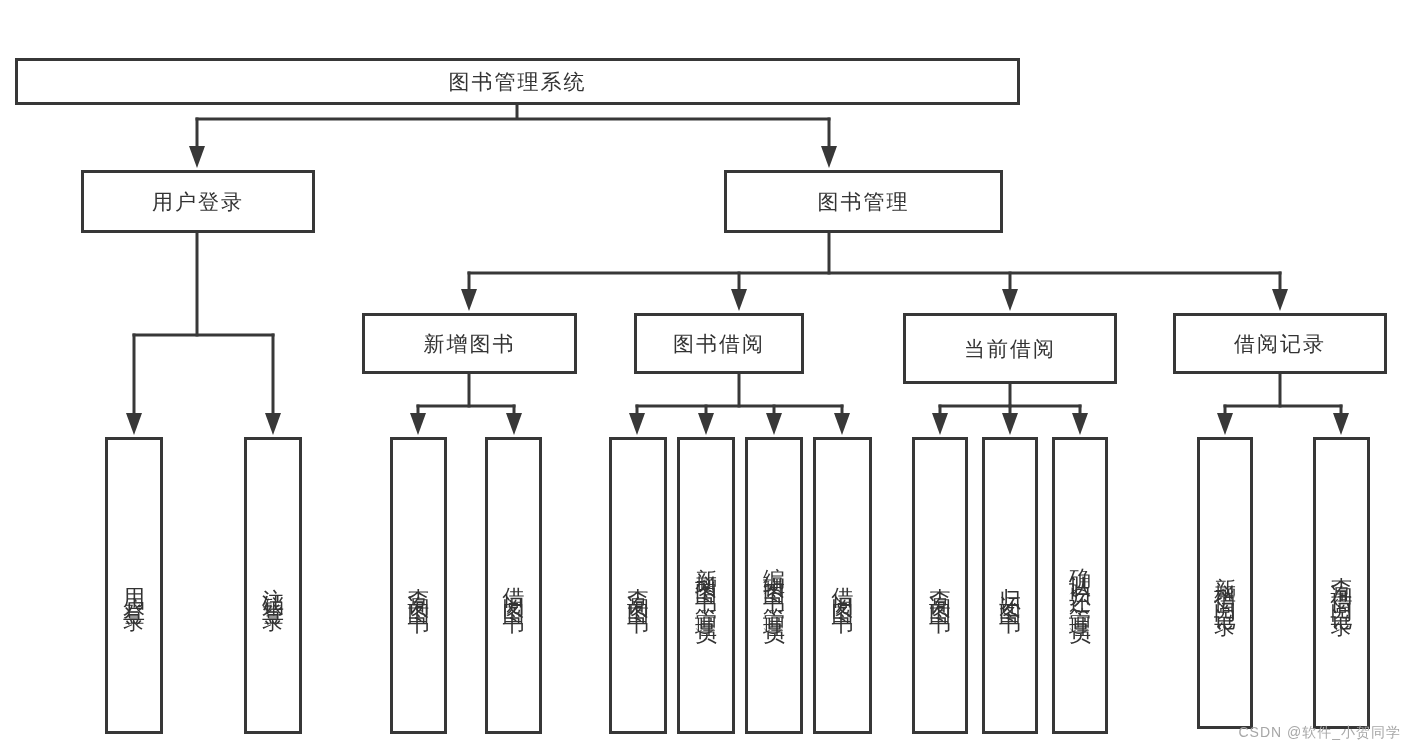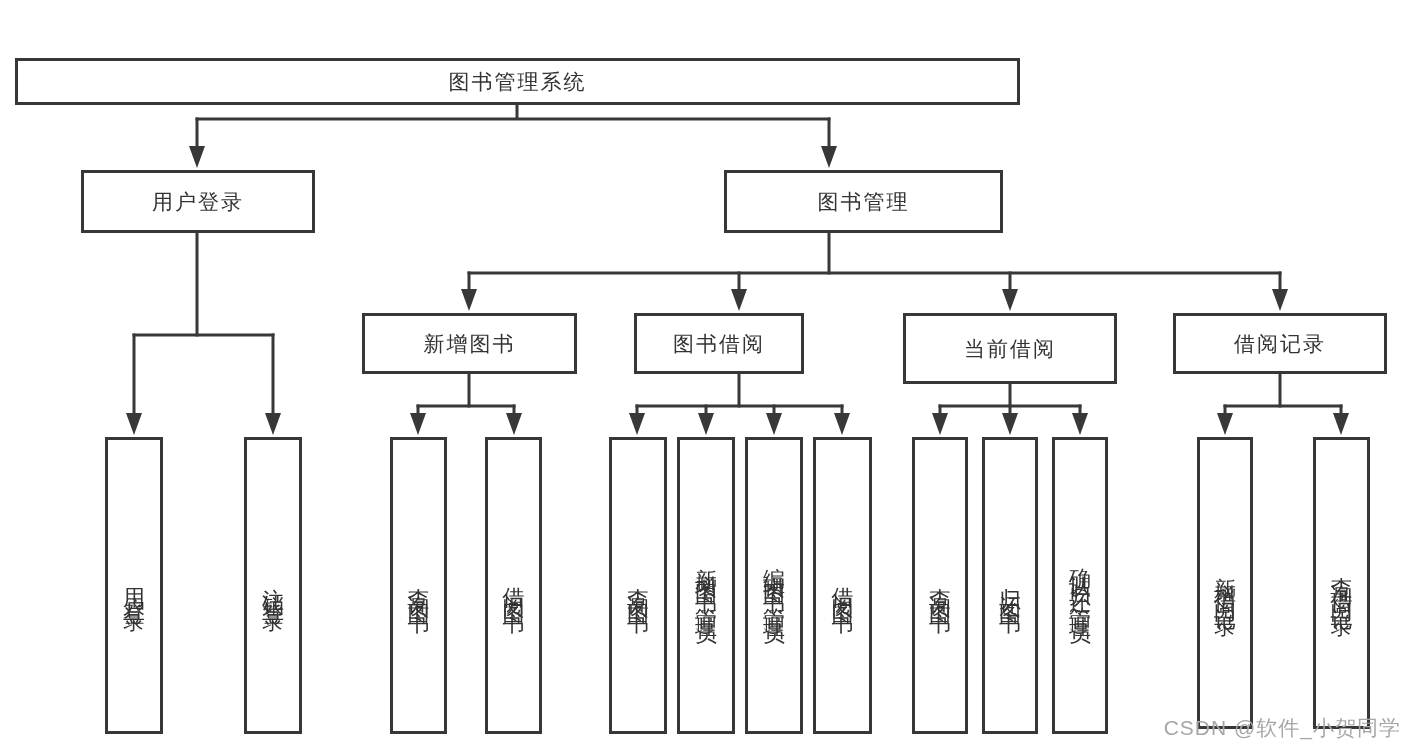--- a/index.html
+++ b/index.html
@@ -34,21 +34,21 @@
     font-size:22px;
     letter-spacing:8px;
     line-height:1;
     color:#333333;
   }
   #watermark{
     position:absolute;
     right:4px;
     bottom:5px;
     z-index:3;
-    font-size:21px;
+    font-size:14px;
     color:#a7a7a7;
     letter-spacing:1px;
     white-space:nowrap;
   }
 </style>
 </head>
 <body>
 
 <div id="stage">
 

